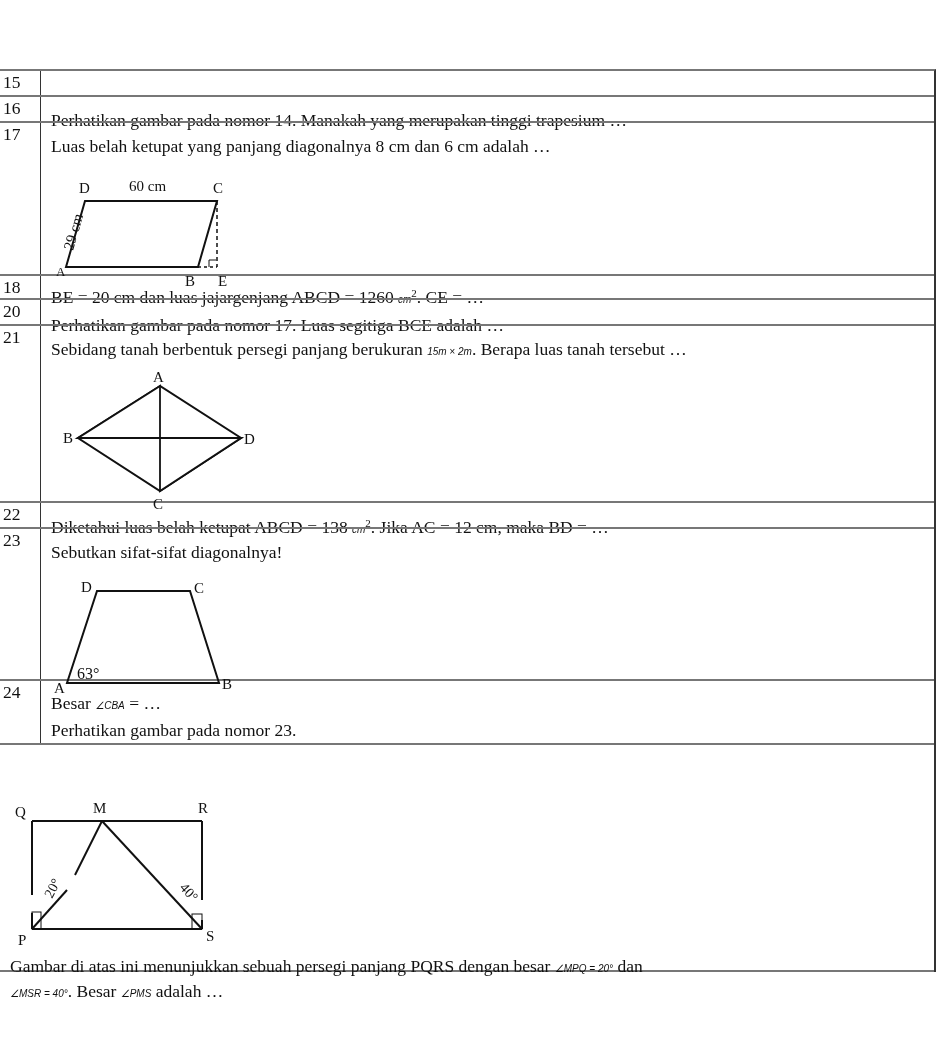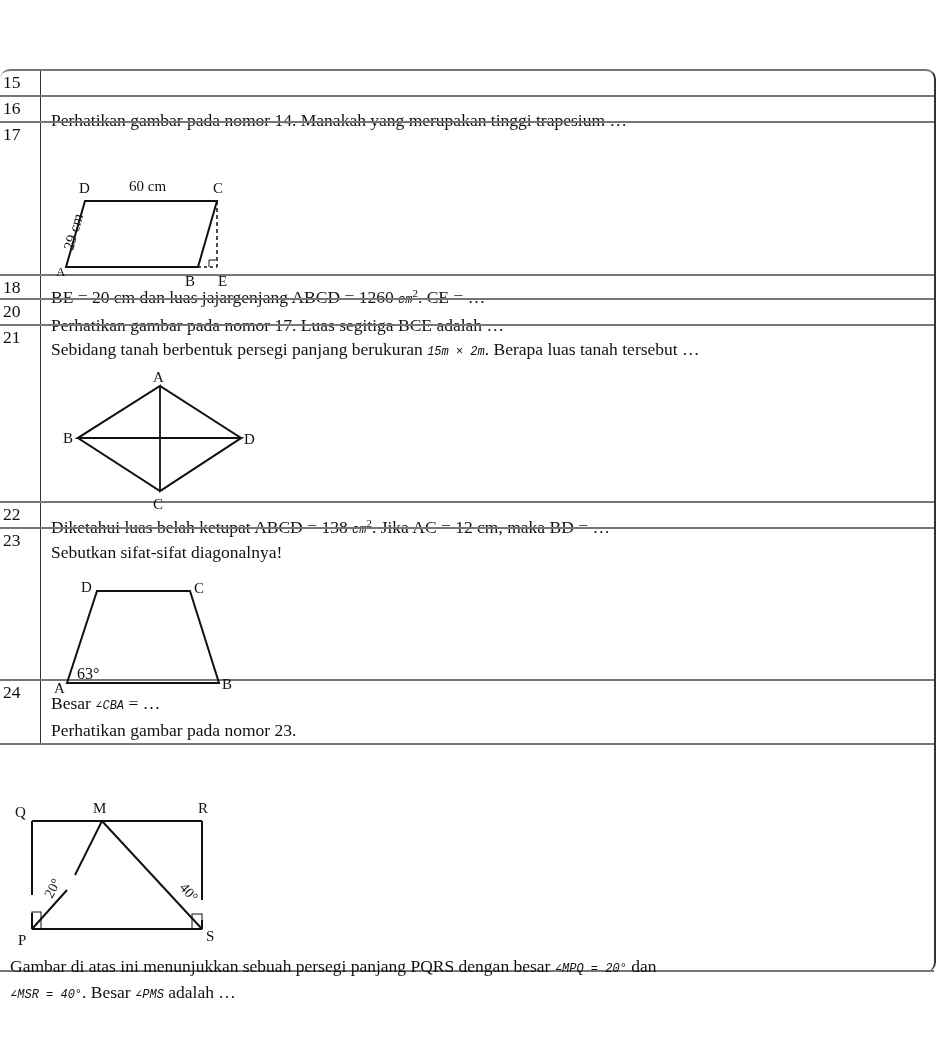--- a/index.html
+++ b/index.html
@@ -1,43 +1,46 @@
 <!DOCTYPE html>
 <html><head>
 <meta charset="utf-8">
 <style>
   html, body { margin: 0; padding: 0; background: #ffffff; }
   body { width: 951px; height: 1044px; position: relative; overflow: hidden;
          font-family: "Liberation Serif", "DejaVu Serif", serif; color: #111; }
   #sheet { position: absolute; left: 0; top: 69px; width: 934px;
-           border-top: 2px solid #777; border-right: 2px solid #333; border-radius: 10px; }
+           border-top: 2px solid #777; border-right: 2px solid #333; }
   .row { position: relative; display: flex; border-bottom: 2px solid #777; box-sizing: border-box; }
   .num { width: 41px; flex: 0 0 41px; border-right: 1.5px solid #333; box-sizing: border-box;
          font-size: 17.5px; padding-left: 3px; line-height: 23px; }
   .cell { flex: 1; padding-left: 10px; font-size: 17.5px; line-height: 23px; position: relative; margin-top: 38px; }
   .cell .line { white-space: nowrap; }
-  .it { font-style: italic; font-family: Liberation Mono, monospace; font-size: 12px; text-align: right; }
+  .it { font-style: italic; font-family: Liberation Sans, sans-serif; font-size: 10px; text-align: right; }
   sup { font-size: 11px; vertical-align: 6px; line-height: 0; }
   svg { display: block; }
   svg text { font-family: "Liberation Serif", serif; fill: #111; }
 </style>
 </head>
 <body>
 
 <div id="sheet">
 
   <div class="row" style="height:26px">
     <div class="num">15</div>
     <div class="cell">
         <div class="line">Perhatikan gambar pada nomor 14. Manakah yang merupakan tinggi trapesium …</div>
       </div>
   </div>
 
   <div class="row" style="height:26px">
     <div class="num">16</div>
+    <div class="cell">
+        <div class="line">Luas belah ketupat yang panjang diagonalnya 8 cm dan 6 cm adalah …</div>
+      </div>
   </div>
 
   <div class="row" style="height:153px">
     <div class="num">17</div>
     <div class="cell">
       <svg width="220" height="128">
         <polygon points="34,40 166,40 147,106 15,106" fill="none" stroke="#111" stroke-width="2"></polygon>
         <line x1="166" y1="40" x2="166" y2="106" stroke="#111" stroke-width="1.5" stroke-dasharray="4,3"></line>
         <line x1="147" y1="106" x2="166" y2="106" stroke="#111" stroke-width="1.5" stroke-dasharray="3,3"></line>
         <polyline points="158,106 158,99 165,99" fill="none" stroke="#111" stroke-width="1"></polyline>

